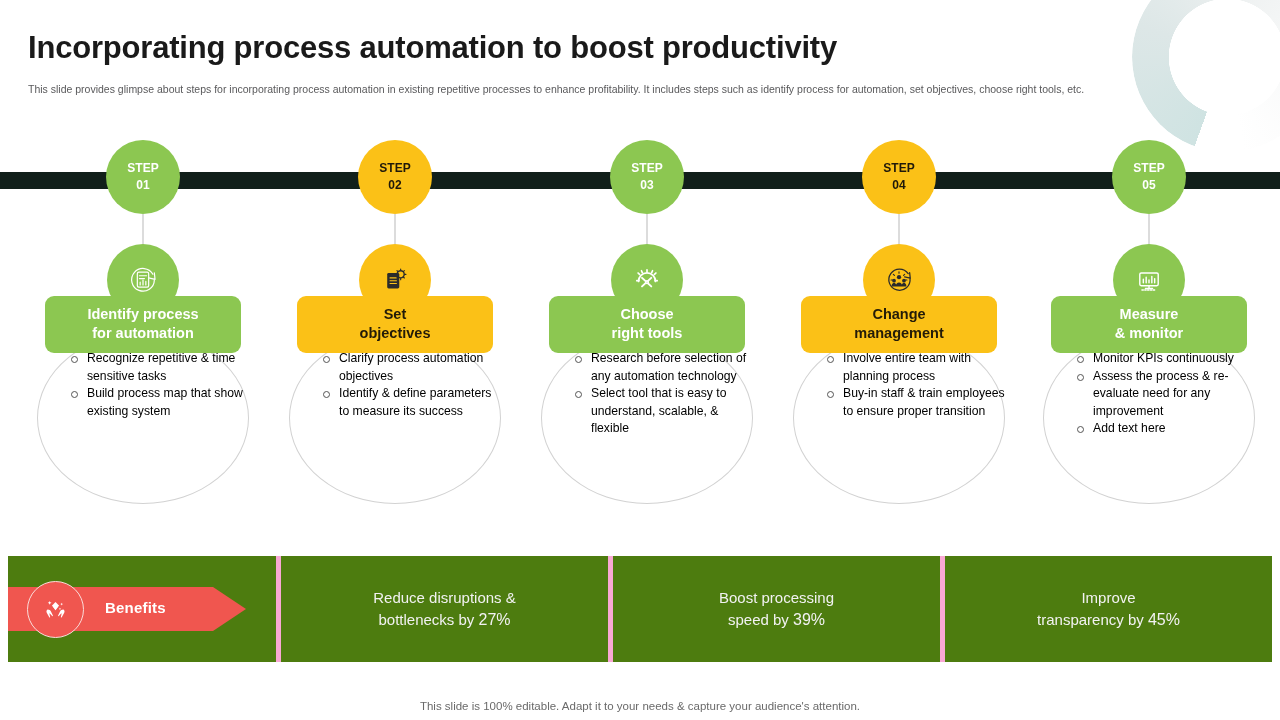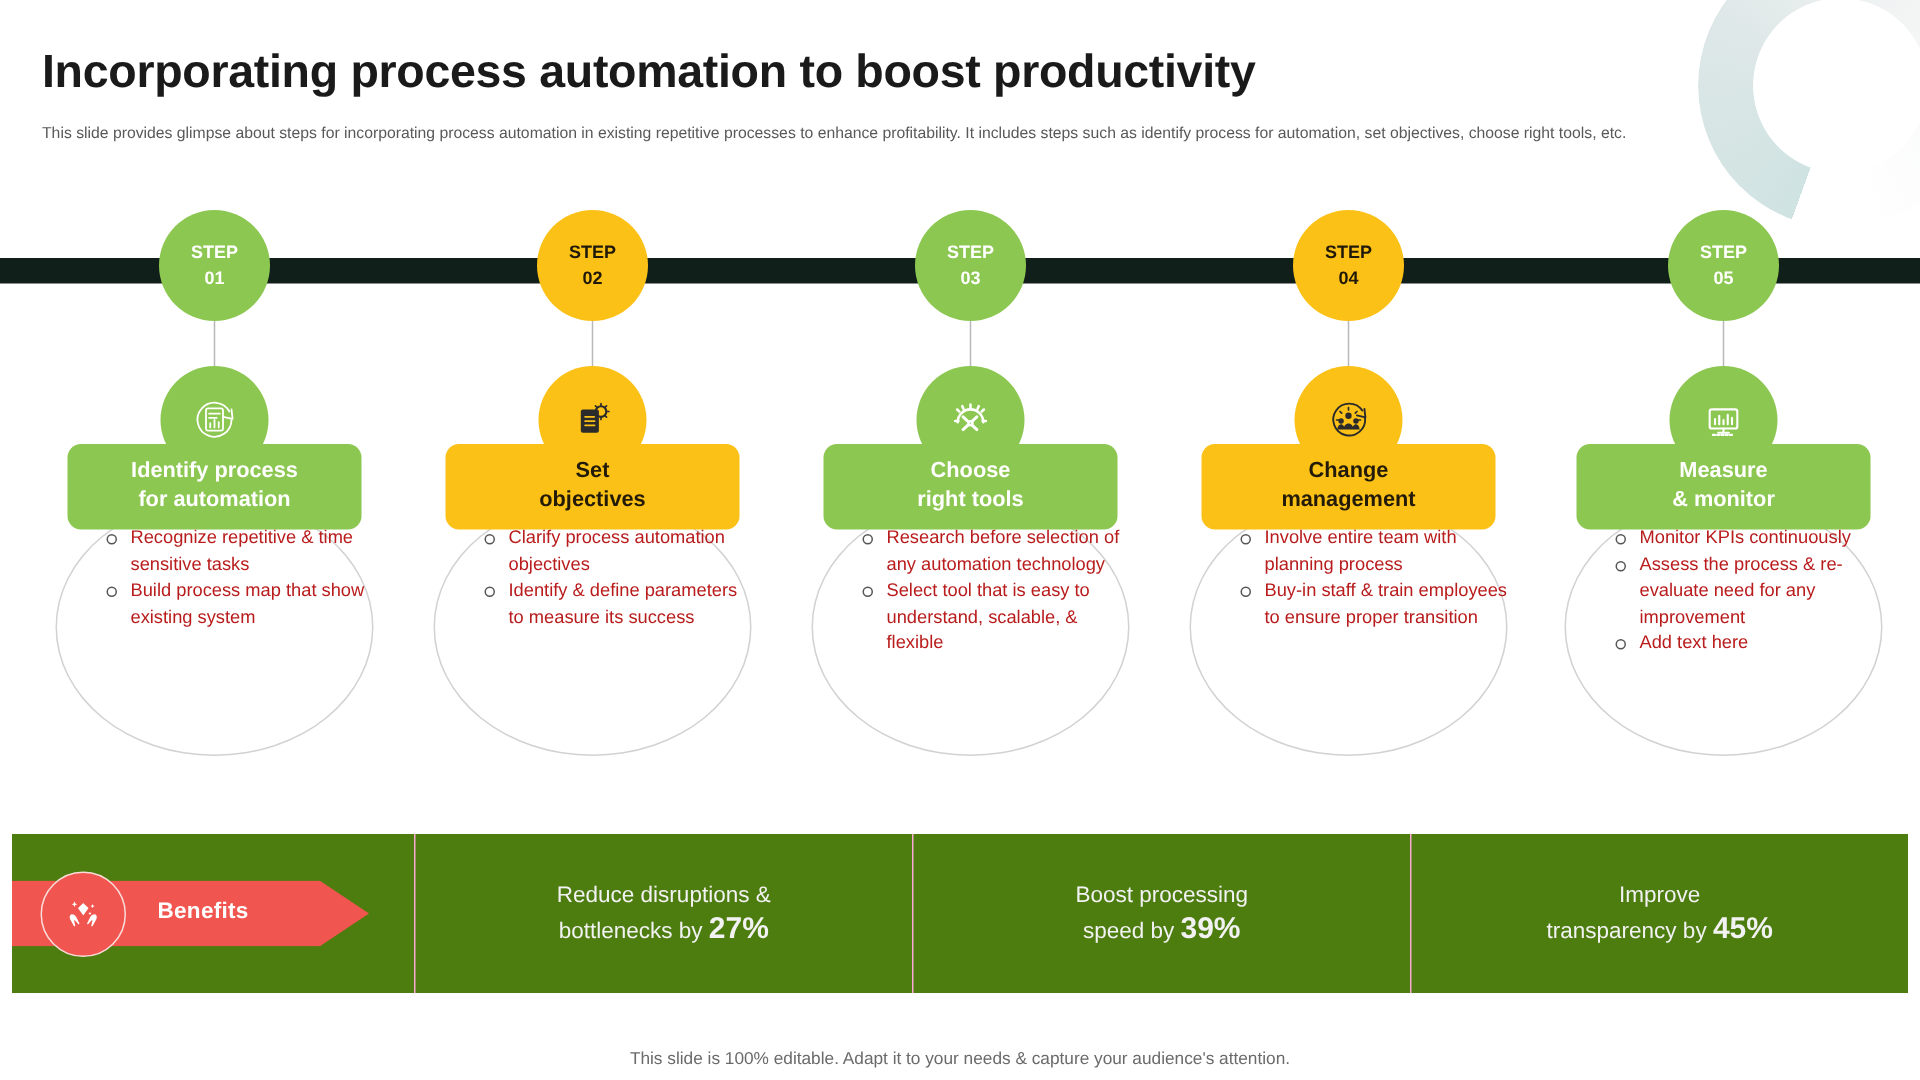--- a/index.html
+++ b/index.html
@@ -78,21 +78,21 @@
     border: 1px solid #d2d2d2; z-index: 1;
   }
 
   .bullets {
     position: absolute; top: 350px; left: 50%; transform: translateX(-50%);
     width: 180px; z-index: 5;
     margin-left: 18px;
   }
   .bullet {
     position: relative; padding-left: 16px;
-    font-size: 12.2px; line-height: 17.6px; color: #b91c1c;
+    font-size: 12.2px; line-height: 17.6px; color: #000000;
   }
   .bullet::before {
     content: ""; position: absolute; left: 0; top: 6px;
     width: 5px; height: 5px; border-radius: 50%;
     border: 1px solid #555; background: transparent;
   }
 
   
   .benefits-band {
     position: absolute; left: 8px; top: 556px; width: 1264px; height: 106px;
@@ -114,25 +114,25 @@
   .badge-icon {
     position: absolute; left: 19px; top: 25px;
     width: 57px; height: 57px; border-radius: 50%;
     background: #f0564f; border: 1.4px solid #fbdcda;
     display: flex; align-items: center; justify-content: center;
   }
   .badge-icon svg { width: 33px; height: 33px; }
 
   .benefit-cell {
     flex: 1; display: flex; align-items: center; justify-content: center;
-    border-left: 1px solid #f9a8d4;
+    border-left: 5px solid #f9a8d4;
     text-align: center;
     color: #f2f2f2; font-size: 15px; line-height: 22px; padding: 0 14px;
   }
-  .benefit-cell b { font-weight: 700; font-size: 20px; }
+  .benefit-cell b { font-weight: 400; font-size: 16px; }
 
   
   .footer {
     position: absolute; left: 0; top: 700px; width: 1280px;
     text-align: center; font-size: 11.5px; color: #6a6a6a;
   }
 </style>
 </head>
 <body>
 

